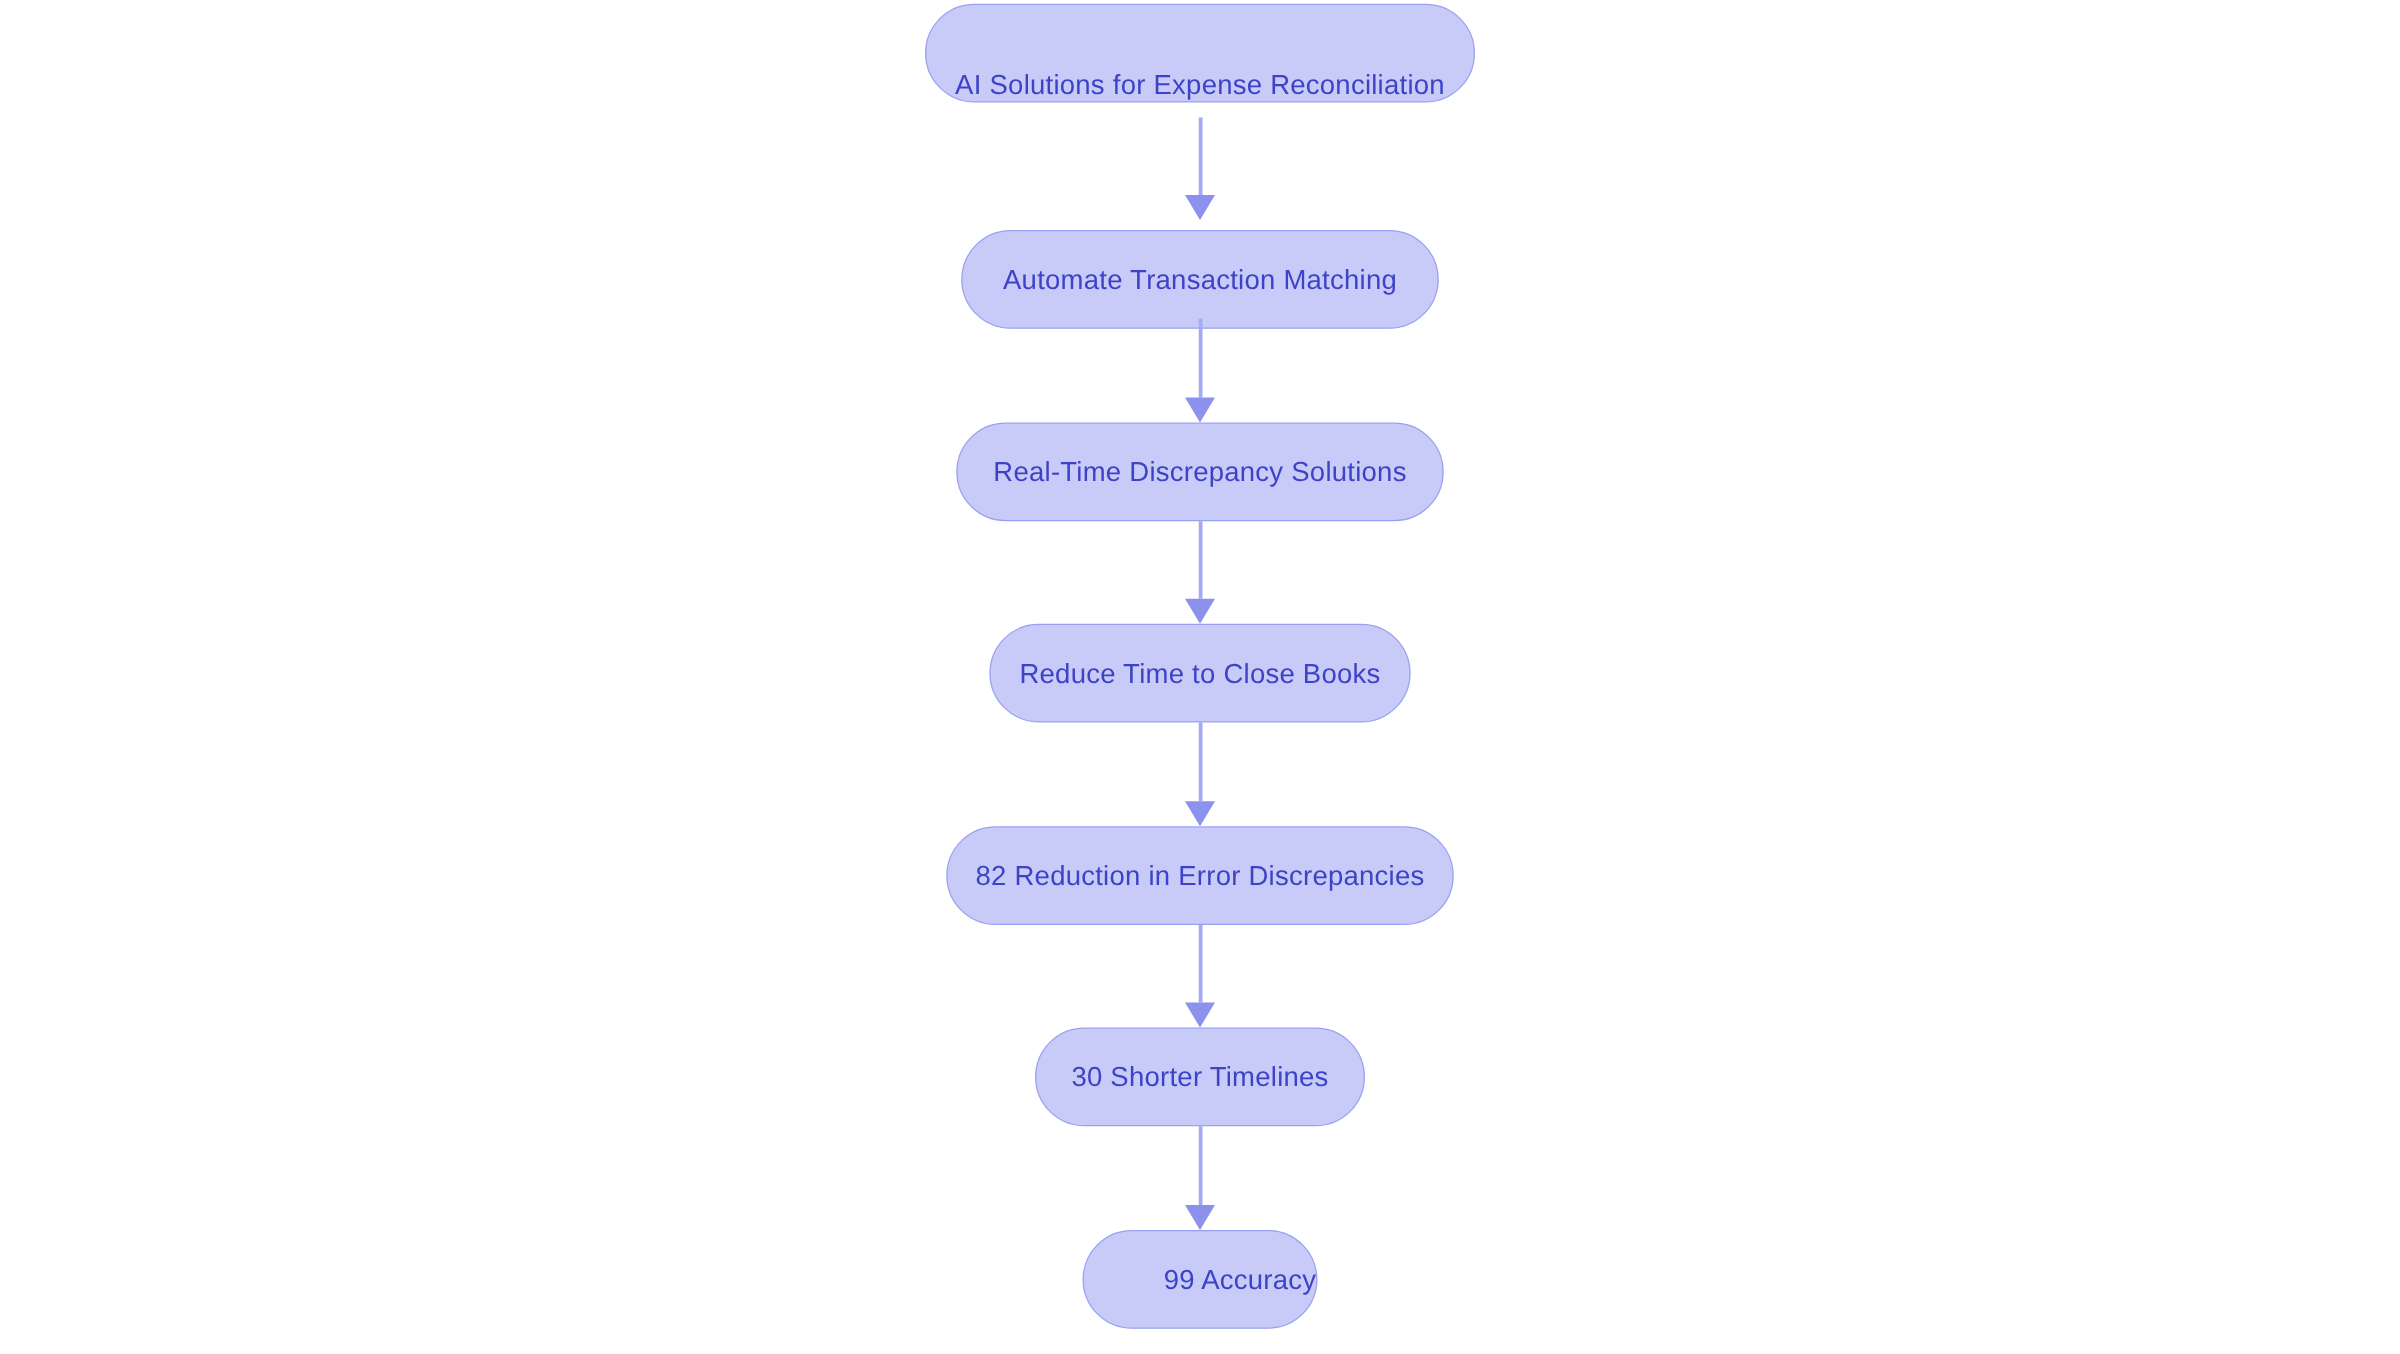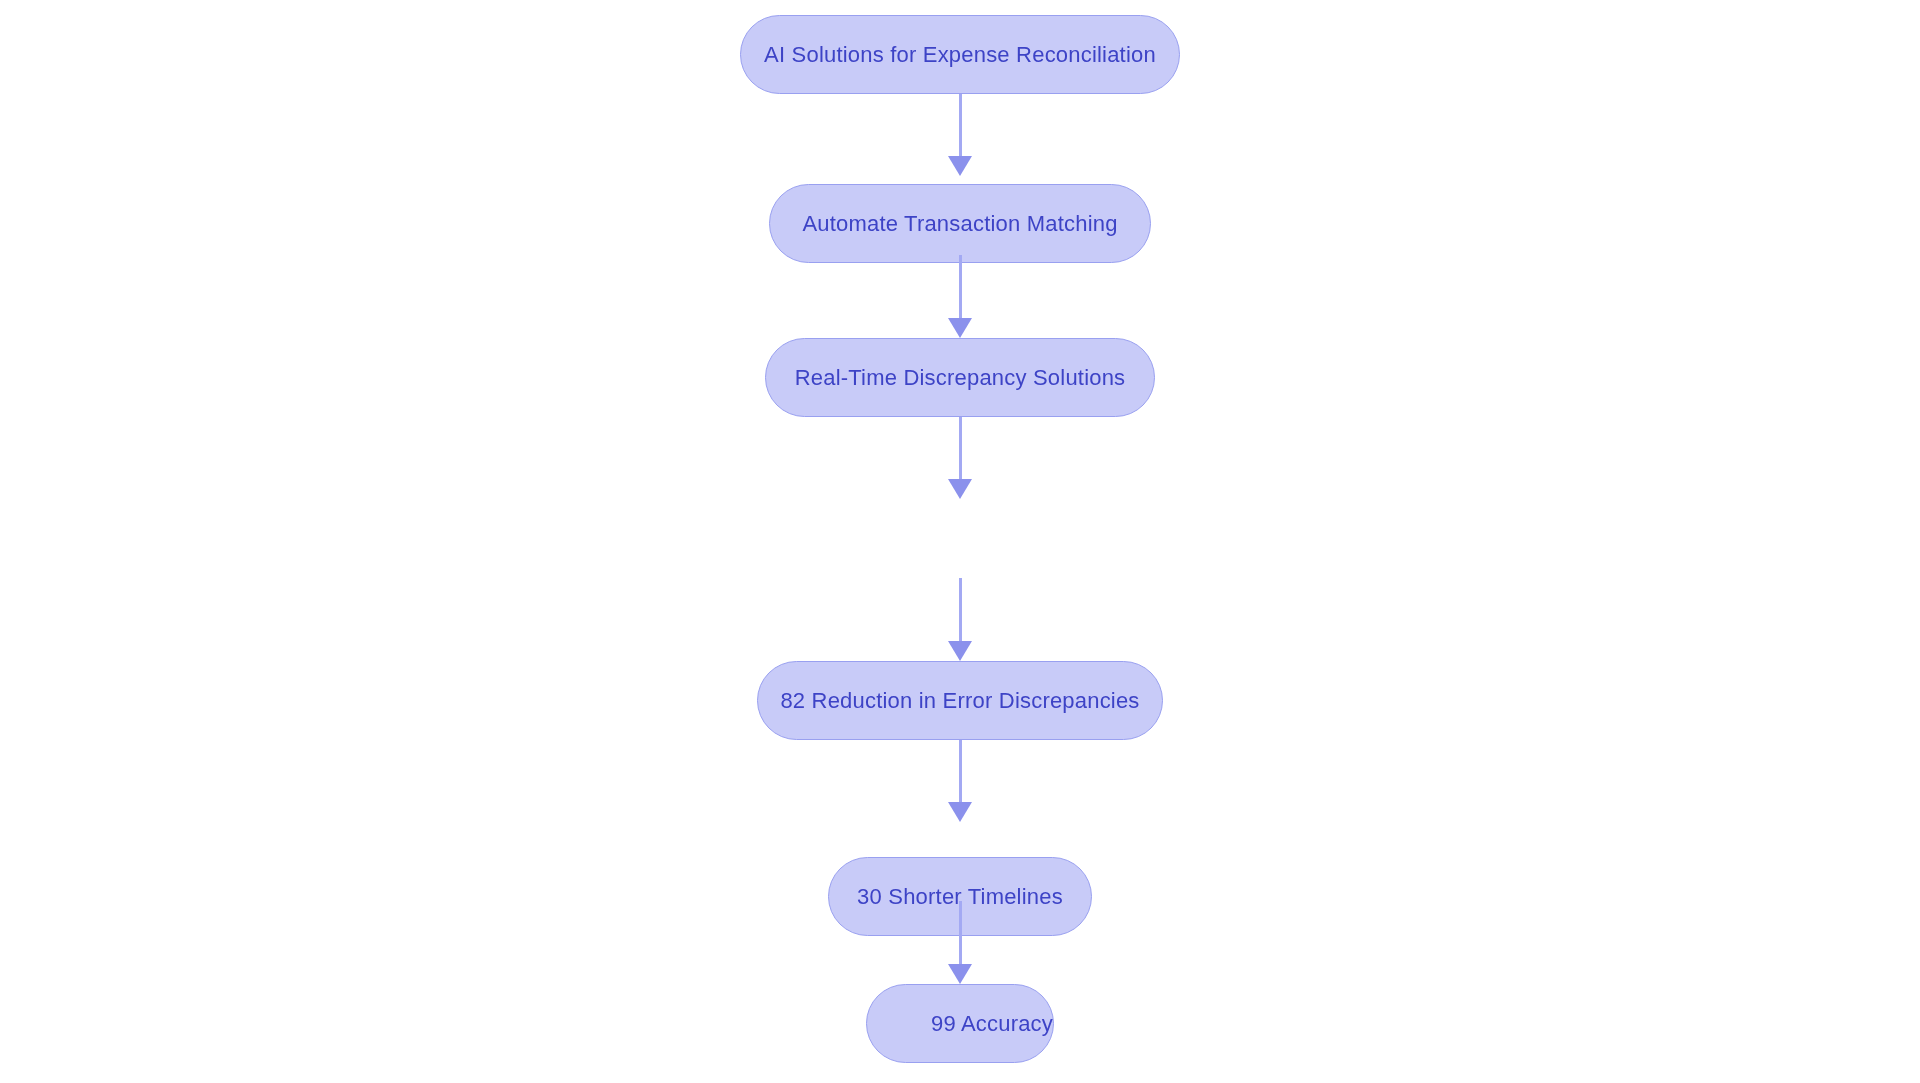--- a/index.html
+++ b/index.html
@@ -33,26 +33,26 @@
     background: var(--node-fill);
     border: 1.5px solid var(--node-border);
     display: flex;
     align-items: center;
     justify-content: center;
     color: var(--node-text);
     font-size: 22px;
     letter-spacing: 0.2px;
     white-space: nowrap;
   }
-  .n1 { top: 15px;  width: 440px; }
+  .n1 { top: 3px;  width: 440px; align-items: flex-end; }
   .n2 { top: 184px; width: 382px; }
   .n3 { top: 338px; width: 390px; }
   .n4 { top: 499px; width: 337px; }
   .n5 { top: 661px; width: 406px; }
-  .n6 { top: 822px; width: 264px; margin-top: 35px; }
+  .n6 { top: 822px; width: 264px; }
   .n7 { top: 984px; width: 188px; justify-content: flex-end; }
 
   .arrow {
     position: absolute;
     left: 50%;
     transform: translateX(-50%);
     width: 26px;
     display: flex;
     flex-direction: column;
     align-items: center;
@@ -102,20 +102,23 @@
 
   <div class="node n3">
     <span>Real-Time Discrepancy Solutions</span>
   </div>
 
   <div class="arrow a3">
     <div class="arrow-line"></div>
     <div class="arrow-head"></div>
   </div>
 
+  <div class="node n4">
+    <span>Reduce Time to Close Books</span>
+  </div>
 
   <div class="arrow a4">
     <div class="arrow-line"></div>
     <div class="arrow-head"></div>
   </div>
 
   <div class="node n5">
     <span>82 Reduction in Error Discrepancies</span>
   </div>
 

